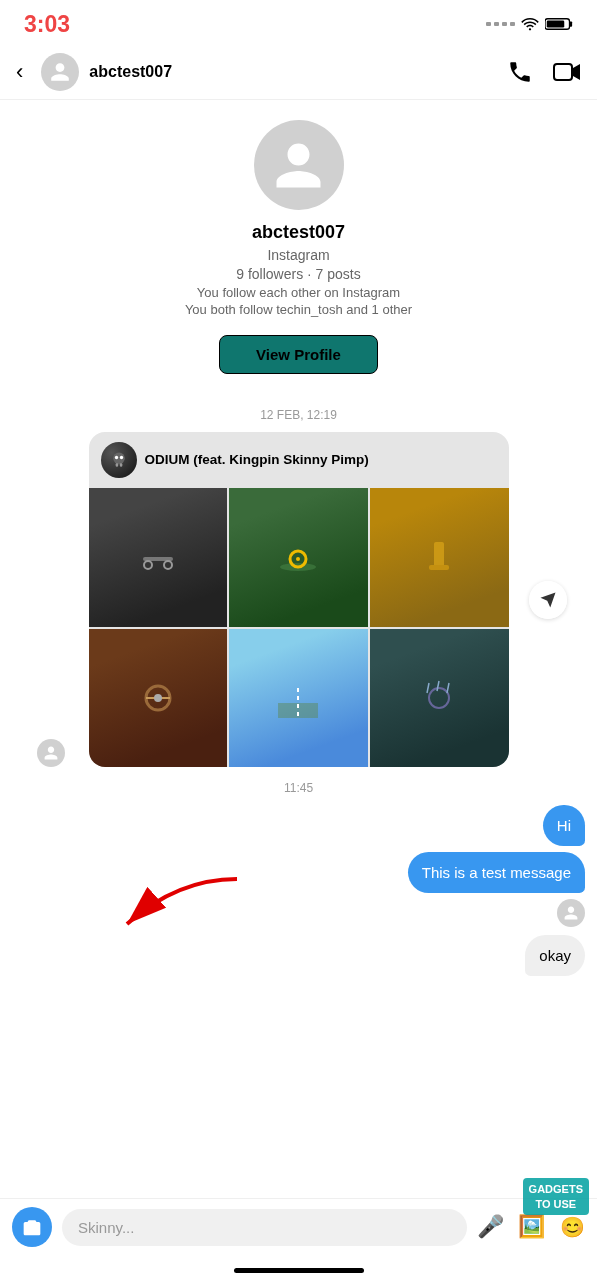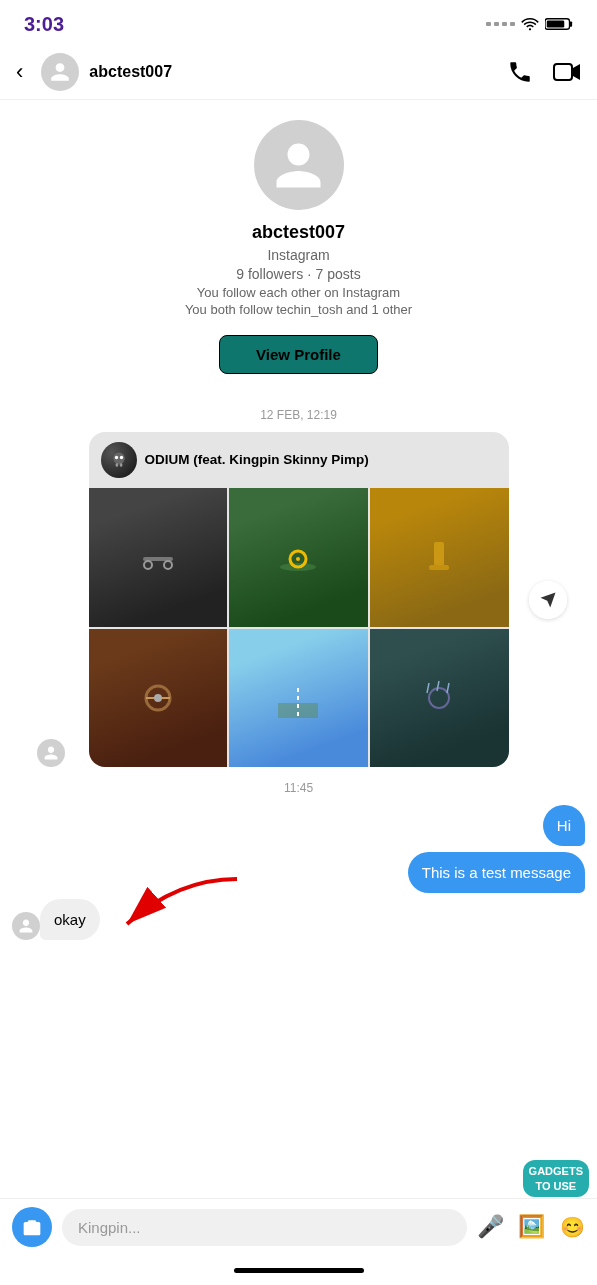--- a/index.html
+++ b/index.html
@@ -14,23 +14,23 @@
 
     
     .status-bar {
       display: flex;
       justify-content: space-between;
       align-items: center;
       padding: 10px 24px 6px;
       height: 44px;
     }
     .status-time {
-      font-size: 20px;
+      font-size: 23px;
       font-weight: 600;
-      color: #4c1d95;
+      color: #ef4444;
     }
     .status-icons {
       display: flex;
       align-items: center;
       gap: 6px;
     }
     .signal-dots {
       display: flex; gap: 3px; align-items: flex-end;
     }
     .signal-dots span {
@@ -226,20 +226,22 @@
     .message-row {
       display: flex;
       margin-bottom: 6px;
     }
     .message-row.sent {
       justify-content: flex-end;
     }
     .message-row.received {
       justify-content: flex-start;
       align-items: flex-end;
+      gap: 8px;
+      flex-direction: column;
     }
     .msg-avatar {
       width: 28px;
       height: 28px;
       border-radius: 50%;
       background: #d0d0d0;
       flex-shrink: 0;
       display: flex;
       align-items: center;
       justify-content: center;
@@ -316,28 +318,28 @@
     .home-bar {
       width: 130px;
       height: 5px;
       background: #000;
       border-radius: 3px;
     }
 
     
     .watermark {
       position: fixed;
-      bottom: 88px;
+      bottom: 70px;
       right: 8px;
       background: rgba(0,160,160,0.85);
       color: #fff;
       font-size: 11px;
       font-weight: 700;
       padding: 4px 6px;
-      border-radius: 12px;
+      border-radius: 4px;
       z-index: 10;
       text-align: center;
       line-height: 1.3;
     }
   </style>
 </head>
 <body>
 
 <div class="status-bar">
   <span class="status-time">3:03</span>
@@ -535,21 +537,21 @@
 
 <div class="bottom-bar">
   <div class="input-bar">
     <div class="camera-btn">
       <svg viewBox="0 0 24 24">
         <circle cx="12" cy="12" r="4" fill="#fff"></circle>
         <path d="M20 6h-2.5l-1.5-2H8L6.5 6H4c-1.1 0-2 .9-2 2v12c0 1.1.9 2 2 2h16c1.1 0 2-.9 2-2V8c0-1.1-.9-2-2-2z" fill="#fff"></path>
       </svg>
     </div>
     <div class="message-input-wrap">
-      <span style="color:#999;">Kingpin...</span>
+      <span style="color:#999;">Skinny...</span>
     </div>
     <div class="input-icons">
       <span class="input-icon">🎤</span>
       <span class="input-icon">🖼️</span>
       <span class="input-icon" style="font-size:20px;">😊</span>
     </div>
   </div>
   <div class="home-indicator">
     <div class="home-bar"></div>
   </div>

